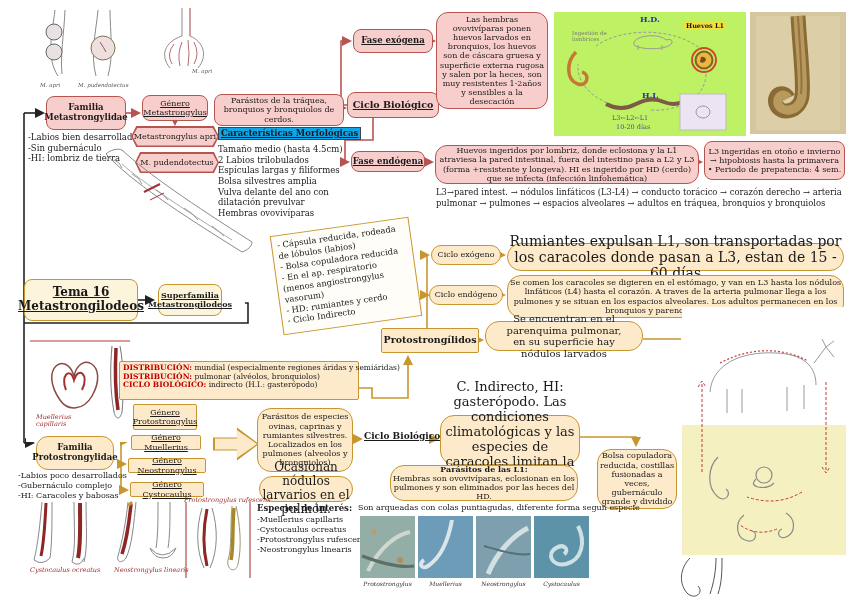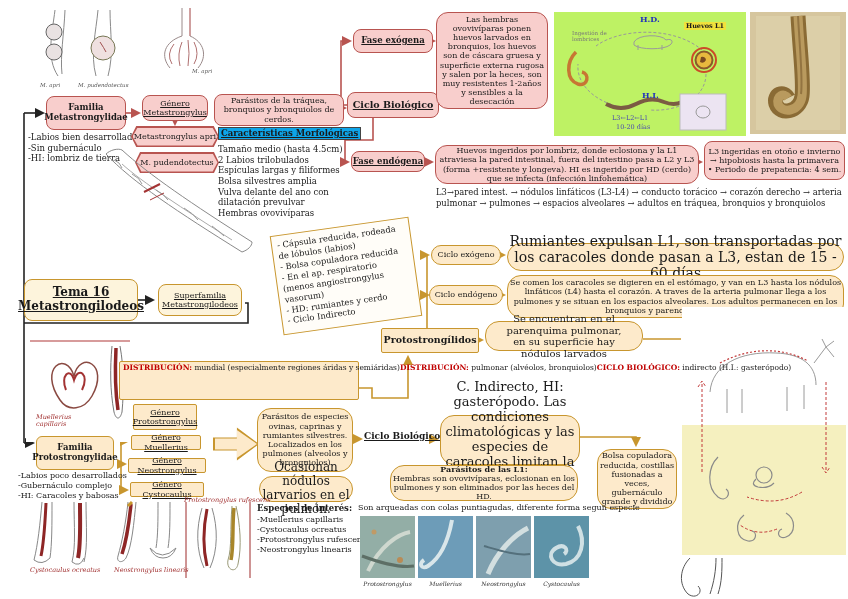--- a/index.html
+++ b/index.html
@@ -197,21 +197,21 @@
 
   <div class="tilt" style="left:276px;top:226px;width:140px;height:100px;">
     <div>- Cápsula reducida, rodeada de lóbulos (labios)</div>
     <div>- Bolsa copuladora reducida</div>
     <div>- En el ap. respiratorio (menos angiostrongylus vasorum)</div>
     <div>- HD: rumiantes y cerdo</div>
     <div>- Ciclo Indirecto</div>
   </div>
 
   <div class="box yellow b u" style="left:24px;top:279px;width:114px;height:42px;font-size:12px;padding:2px;">Tema 16 Metastrongilodeos</div>
-  <div class="box yellow u" style="left:158px;top:284px;width:84px;height:32px;font-size:8px;padding:11px;">Superfamilia Metastrongilodeos</div>
+  <div class="box yellow u" style="left:158px;top:284px;width:64px;height:32px;font-size:8px;padding:11px;font-weight:bold;">Superfamilia Metastrongilodeos</div>
 
   <div class="box creamrnd" style="left:431px;top:245px;width:70px;height:20px;font-size:8px;">Ciclo exógeno</div>
   <div class="box creamrnd" style="left:429px;top:285px;width:74px;height:20px;font-size:8px;">Ciclo endógeno</div>
   <div class="box creamrnd" style="left:507px;top:243px;width:337px;height:28px;font-size:14px;padding:1px;">Rumiantes expulsan L1, son transportadas por los caracoles donde pasan a L3, estan de 15 - 60 días</div>
   <div class="box creamrnd" style="left:507px;top:275px;width:337px;height:43px;font-size:8px;padding:1px;">Se comen los caracoles se digieren en el estómago, y van en L3 hasta los nódulos linfáticos (L4) hasta el corazón. A traves de la arteria pulmonar llega a los pulmones y se situan en los espacios alveolares. Los adultos permanecen en los bronquios y parenquima pulmonar</div>
   <div class="box cream sq b" style="left:381px;top:328px;width:98px;height:25px;font-size:9.5px;">Protostrongílidos</div>
   <div class="box creamrnd" style="left:485px;top:321px;width:158px;height:20px;font-size:10px;padding:14px;">Se encuentran en el parenquima pulmonar, en su superficie hay nódulos larvados</div>
 
   <div class="img" style="left:682px;top:307px;width:164px;height:248px;">
     <svg width="164" height="248">
@@ -243,28 +243,28 @@
     <svg width="110" height="104">
       <line x1="4" y1="3" x2="104" y2="3" stroke="#d79b9b" stroke-width="2"></line>
       <path d="M34,62 C12,30 40,12 48,38 C54,12 84,26 66,58 C58,72 42,74 34,62 Z" stroke="#8a4a42" fill="none" stroke-width="1.5"></path>
       <path d="M40,52 C34,38 44,28 48,42 C52,28 64,36 56,52" stroke="#a33333" fill="none" stroke-width="2"></path>
       <path d="M86,8 C84,30 84,52 88,74 C90,82 94,82 96,74 C98,52 98,30 94,8" stroke="#777" fill="none" stroke-width="1"></path>
       <path d="M90,10 C89,30 89,52 92,72" stroke="#8e2626" fill="none" stroke-width="3.5"></path>
     </svg>
     <div class="abs redcap" style="left:10px;top:76px;width:50px;line-height:1.1;">Muellerius capillaris</div>
   </div>
 
-  <div class="box cream b" style="left:36px;top:436px;width:78px;height:34px;font-size:8.5px;padding:1px;">Familia Protostrongylidae</div>
+  <div class="box cream b" style="left:36px;top:436px;width:78px;height:34px;font-size:8.5px;padding:1px;border-radius:12px;">Familia Protostrongylidae</div>
   <div class="txt" style="left:18px;top:471px;font-size:8px;">
     <div>-Labios poco desarrollados</div>
     <div>-Gubernáculo complejo</div>
     <div>-HI: Caracoles y babosas</div>
   </div>
 
-  <div class="box cream sq" style="left:119px;top:361px;width:240px;height:39px;align-items:flex-start;justify-content:flex-start;text-align:left;padding:2px 3px;flex-direction:row;">
+  <div class="box cream sq" style="left:119px;top:361px;width:240px;height:39px;align-items:flex-start;justify-content:flex-start;text-align:left;padding:2px 3px;flex-direction:column;">
     <div style="font-size:7.5px;white-space:nowrap;"><span class="redlbl">DISTRIBUCIÓN:</span> <span>mundial (especialmente regiones áridas y semiáridas)</span></div>
     <div style="font-size:7.5px;white-space:nowrap;"><span class="redlbl">DISTRIBUCIÓN:</span> <span>pulmonar (alvéolos, bronquiolos)</span></div>
     <div style="font-size:7.5px;white-space:nowrap;"><span class="redlbl">CICLO BIOLÓGICO:</span> <span>indirecto (H.I.: gasterópodo)</span></div>
   </div>
 
   <div class="box cream sq u" style="left:133px;top:404px;width:64px;height:26px;font-size:8px;padding:1px;">Género Protostrongylus</div>
   <div class="box cream sq u" style="left:131px;top:435px;width:70px;height:15px;font-size:8px;">Género Muellerius</div>
   <div class="box cream sq u" style="left:128px;top:458px;width:78px;height:15px;font-size:8px;">Género Neostrongylus</div>
   <div class="box cream sq u" style="left:130px;top:482px;width:74px;height:15px;font-size:8px;">Género Cystocaulus</div>
 

